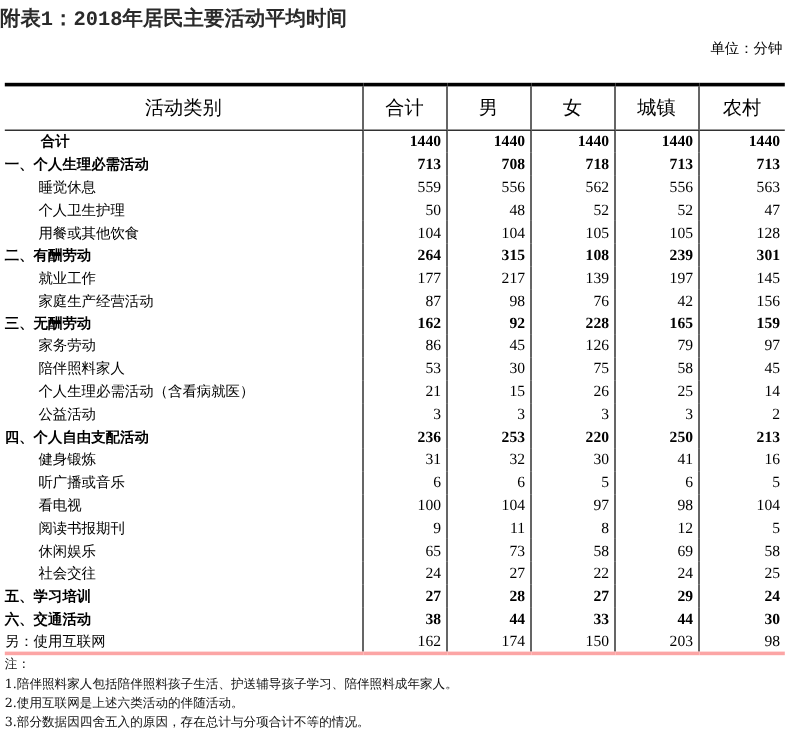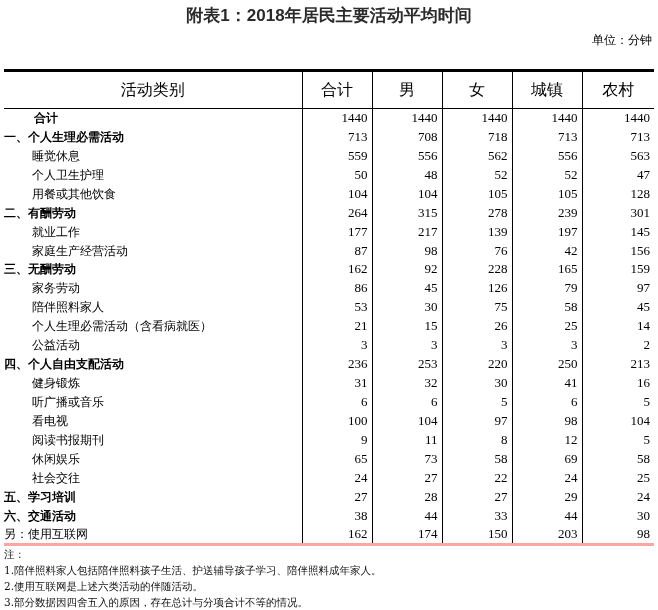--- a/index.html
+++ b/index.html
@@ -1,31 +1,31 @@
 <!DOCTYPE html>
 <html><head>
 <meta charset="utf-8">
 <style>
   html, body { margin: 0; padding: 0; background: #ffffff; }
   body { width: 658px; height: 610px; position: relative; overflow: hidden; color: #000; font-family: "DejaVu Sans", sans-serif; }
-  .title { position: absolute; top: 4px; left: 0; width: 658px; text-align: center; font-family: Liberation Sans, sans-serif; font-weight: bold; font-size: 17px; color: #2a2a2a; letter-spacing: 0px; }
+  .title { position: absolute; top: 4px; left: 0; width: 658px; text-align: left; font-family: Liberation Mono, monospace; font-weight: bold; font-size: 17px; color: #2a2a2a; letter-spacing: 0px; }
   .unit { position: absolute; top: 32px; right: 6px; font-size: 12px; }
   table { position: absolute; top: 69px; left: 4px; width: 650px; border-collapse: collapse; table-layout: fixed; }
   thead tr { height: 38px; }
   thead th { font-weight: normal; font-size: 16px; text-align: center; border-top: 3px solid #000; border-bottom: 1.5px solid #000; border-left: 1px solid #000; }
   thead th:first-child { border-left: none; }
   tbody tr { height: 18.95px; }
   tbody td { font-size: 12px; padding: 0; line-height: 18px; }
   tbody td.num { text-align: right; padding-right: 4px; border-left: 1px solid #000; font-family: "Liberation Serif", serif; font-size: 13px; }
   tbody td.label { padding-left: 0; white-space: nowrap; }
   tbody tr.total td.label { padding-left: 30px; font-weight: bold; }
   tbody tr.cat td.label { padding-left: 0; font-weight: bold; margin-top: 24px; }
   tbody tr.sub td.label { padding-left: 28px; }
   tbody tr.other td.label { padding-left: 0; }
-  tbody tr.total td.num, tbody tr.cat td.num { font-weight: normal; margin-top: 18px; }
+  tbody tr.total td.num, tbody tr.cat td.num { font-weight: bold; margin-top: 18px; }
   tbody tr:last-child td { border-bottom: 3px solid #fca5a5; }
   .notes { position: absolute; top: 546px; left: 4px; font-family: "DejaVu Serif", serif; font-size: 10.5px; line-height: 16px; color: #111; }
   .notes div { white-space: nowrap; }
 </style>
 </head>
 <body>
 
 <div class="title">附表1：2018年居民主要活动平均时间</div>
 <div class="unit">单位：分钟</div>
 
@@ -86,21 +86,21 @@
         <td class="num">104</td>
         <td class="num">104</td>
         <td class="num">105</td>
         <td class="num">105</td>
         <td class="num">128</td>
       </tr>
       <tr class="cat">
         <td class="label">二、有酬劳动</td>
         <td class="num">264</td>
         <td class="num">315</td>
-        <td class="num">278</td>
+        <td class="num">108</td>
         <td class="num">239</td>
         <td class="num">301</td>
       </tr>
       <tr class="sub">
         <td class="label">就业工作</td>
         <td class="num">177</td>
         <td class="num">217</td>
         <td class="num">139</td>
         <td class="num">197</td>
         <td class="num">145</td>

